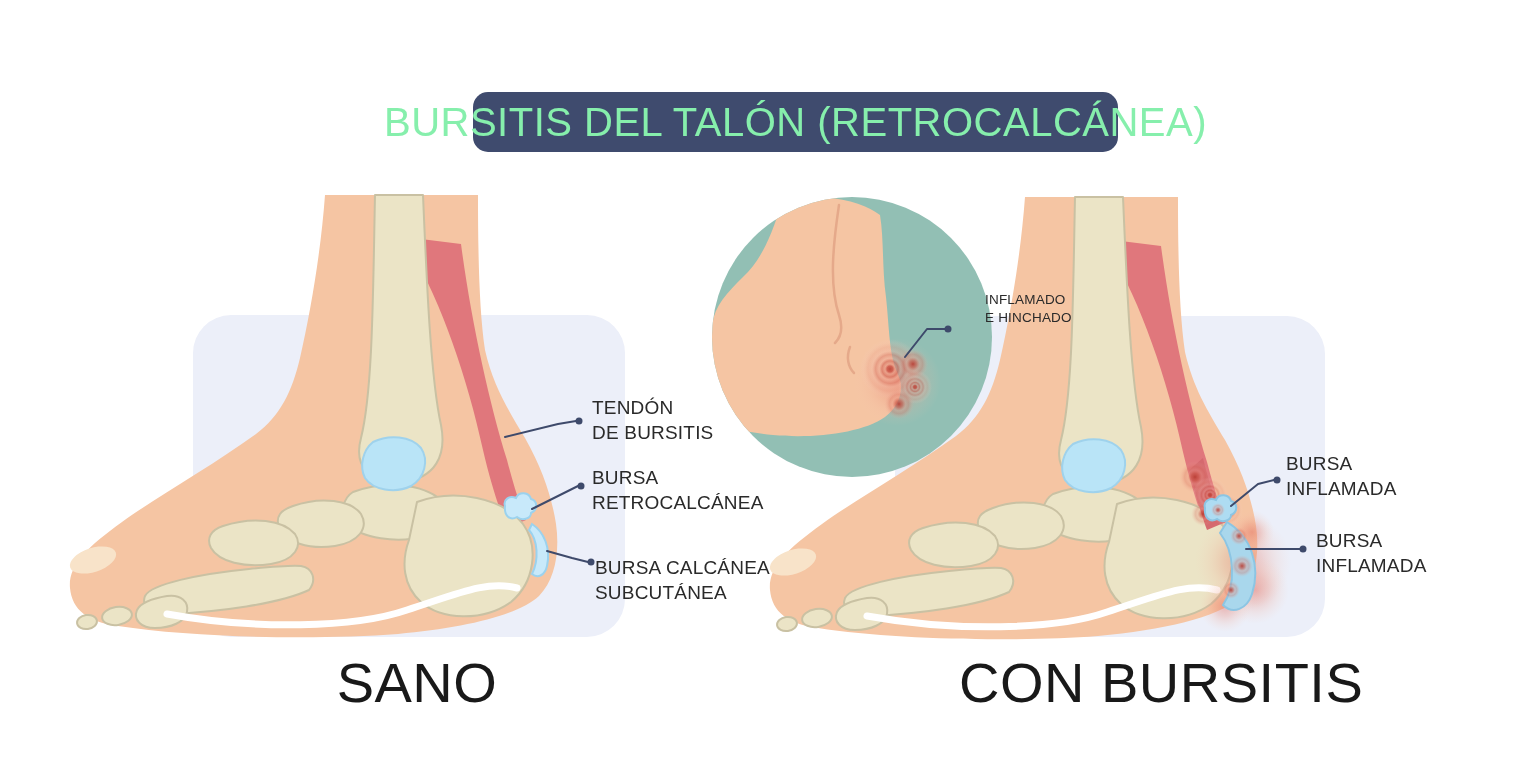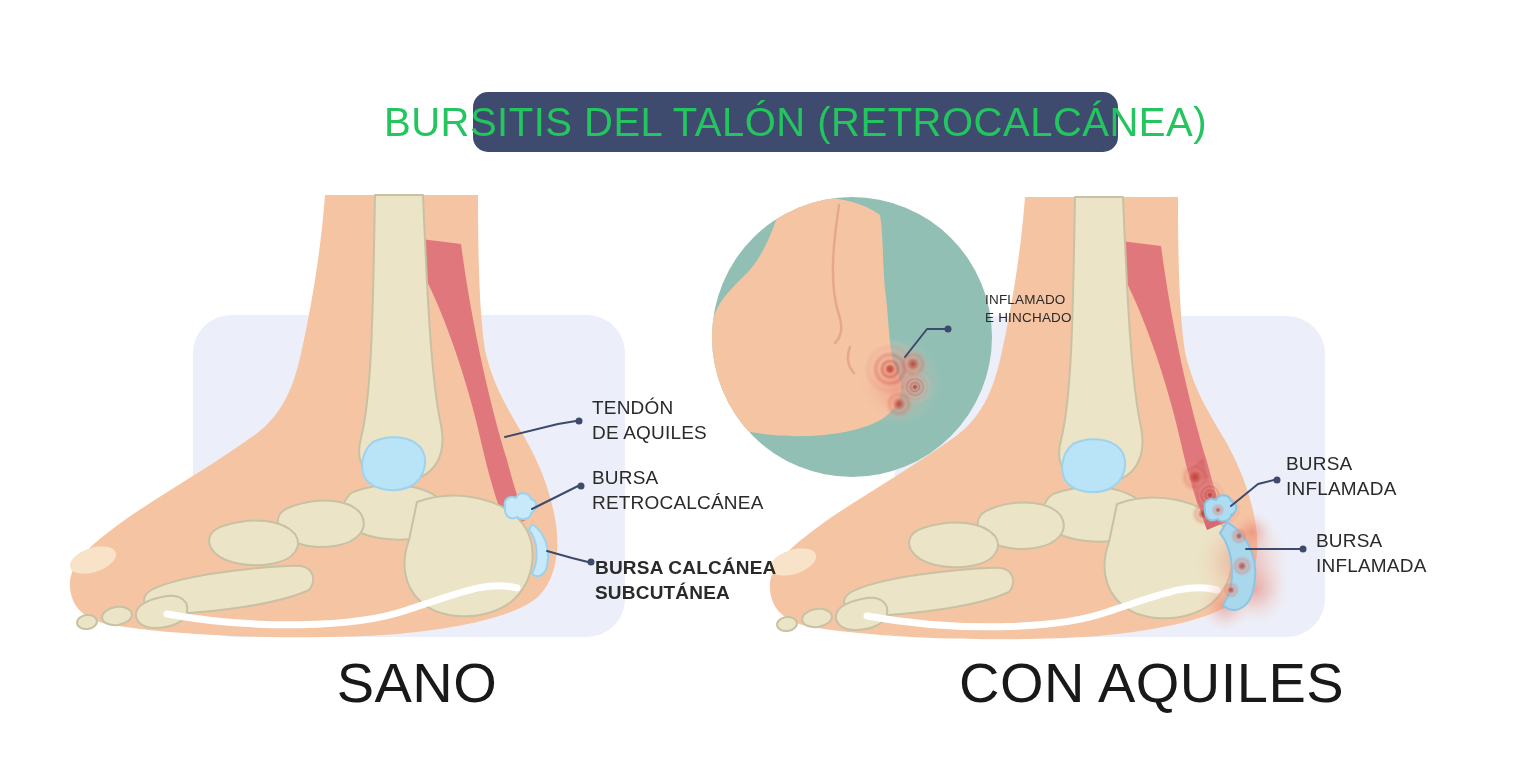--- a/index.html
+++ b/index.html
@@ -13,34 +13,34 @@
   #panel-left{left:193px;top:315px;width:432px;height:322px;}
   #panel-right{left:895px;top:316px;width:430px;height:321px;}
   .illu{position:absolute;z-index:2;}
   #inset-svg{position:absolute;left:712px;top:197px;z-index:3;}
   #leader-svg{position:absolute;left:0;top:0;z-index:4;pointer-events:none;}
   .title-pill{
     position:absolute;left:473px;top:92px;width:645px;height:60px;z-index:5;
     background:#3F4B6E;border-radius:15px;display:flex;align-items:center;justify-content:center;
   }
   .title-pill span{
-    color:#22c55e;font-size:40px;letter-spacing:0.5px;white-space:nowrap;
+    color:#86efac;font-size:40px;letter-spacing:0.5px;white-space:nowrap;
   }
   .label{
     position:absolute;z-index:5;color:#2A2A2A;font-size:19px;line-height:1.3;
     white-space:pre-line;letter-spacing:0.2px;
   }
   .label.small{font-size:13.5px;line-height:1.32;}
   .caption{
     position:absolute;z-index:5;color:#191919;font-size:56px;letter-spacing:0.5px;
     text-align:center;white-space:nowrap;
   }
   #label-tendon{left:592px;top:396px;}
   #label-retro{left:592px;top:466px;}
-  #label-subq{left:595px;top:556px;font-weight:bold;}
+  #label-subq{left:595px;top:556px;}
   #label-inset{left:944px;top:291px;margin-left:41px;}
   #label-binf-upper{left:1286px;top:452px;}
   #label-binf-lower{left:1316px;top:529px;}
   #caption-sano{left:317px;top:650px;width:200px;}
   #caption-bursitis{left:959px;top:650px;width:320px;}
 </style>
 </head>
 <body>
 
 <div id="stage">
@@ -225,28 +225,28 @@
       <circle cx="579" cy="421" r="3.5"></circle>
       <circle cx="581" cy="486" r="3.5"></circle>
       <circle cx="591" cy="562" r="3.5"></circle>
       <circle cx="948" cy="329" r="3.5"></circle>
       <circle cx="1277" cy="480" r="3.5"></circle>
       <circle cx="1303" cy="549" r="3.5"></circle>
     </g>
   </svg>
 
   <div class="label" id="label-tendon">TENDÓN
-DE AQUILES</div>
+DE BURSITIS</div>
   <div class="label" id="label-retro">BURSA
 RETROCALCÁNEA</div>
   <div class="label" id="label-subq">BURSA CALCÁNEA
 SUBCUTÁNEA</div>
   <div class="label small" id="label-inset">INFLAMADO
 E HINCHADO</div>
   <div class="label" id="label-binf-upper">BURSA
 INFLAMADA</div>
   <div class="label" id="label-binf-lower">BURSA
 INFLAMADA</div>
 
   <div class="caption" id="caption-sano">SANO</div>
-  <div class="caption" id="caption-bursitis">CON AQUILES</div>
+  <div class="caption" id="caption-bursitis">CON BURSITIS</div>
 
 </div>
 
 </body></html>

